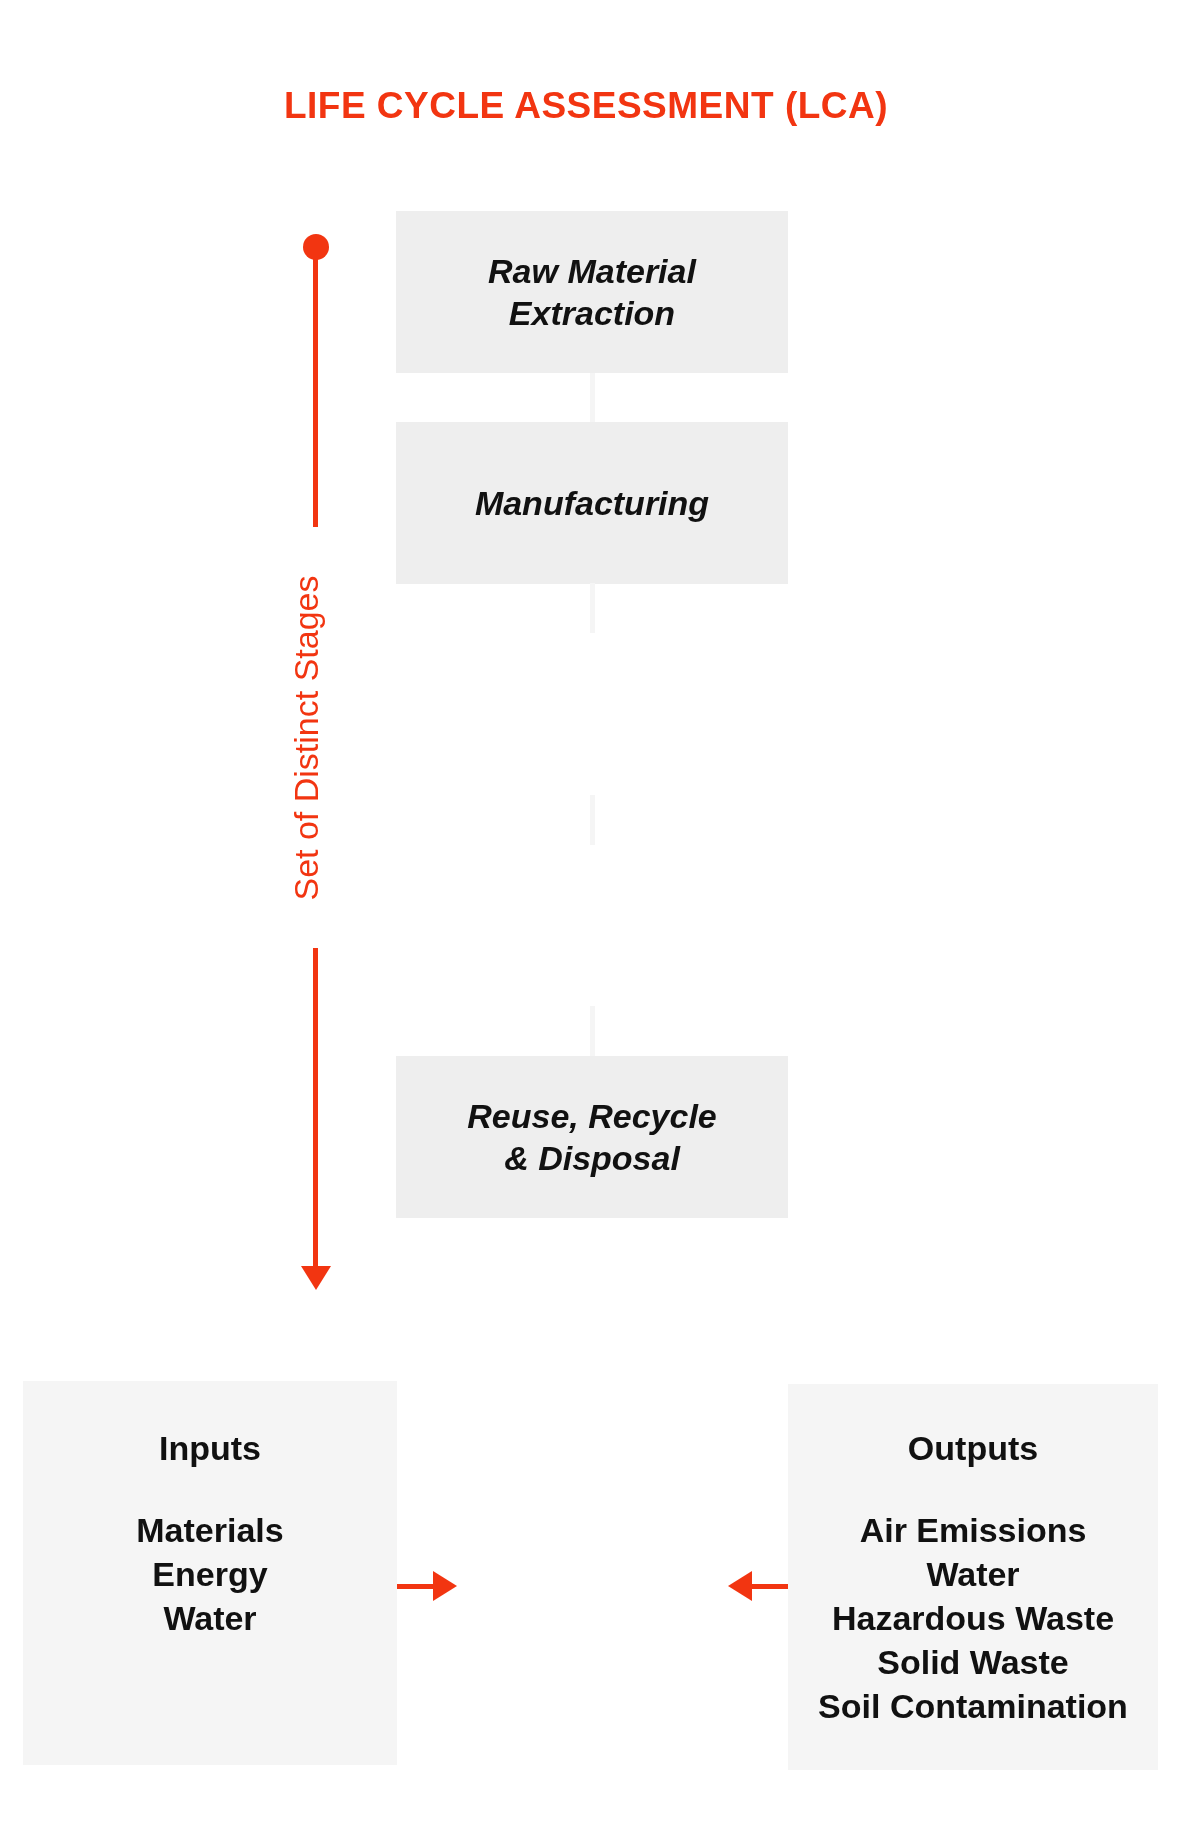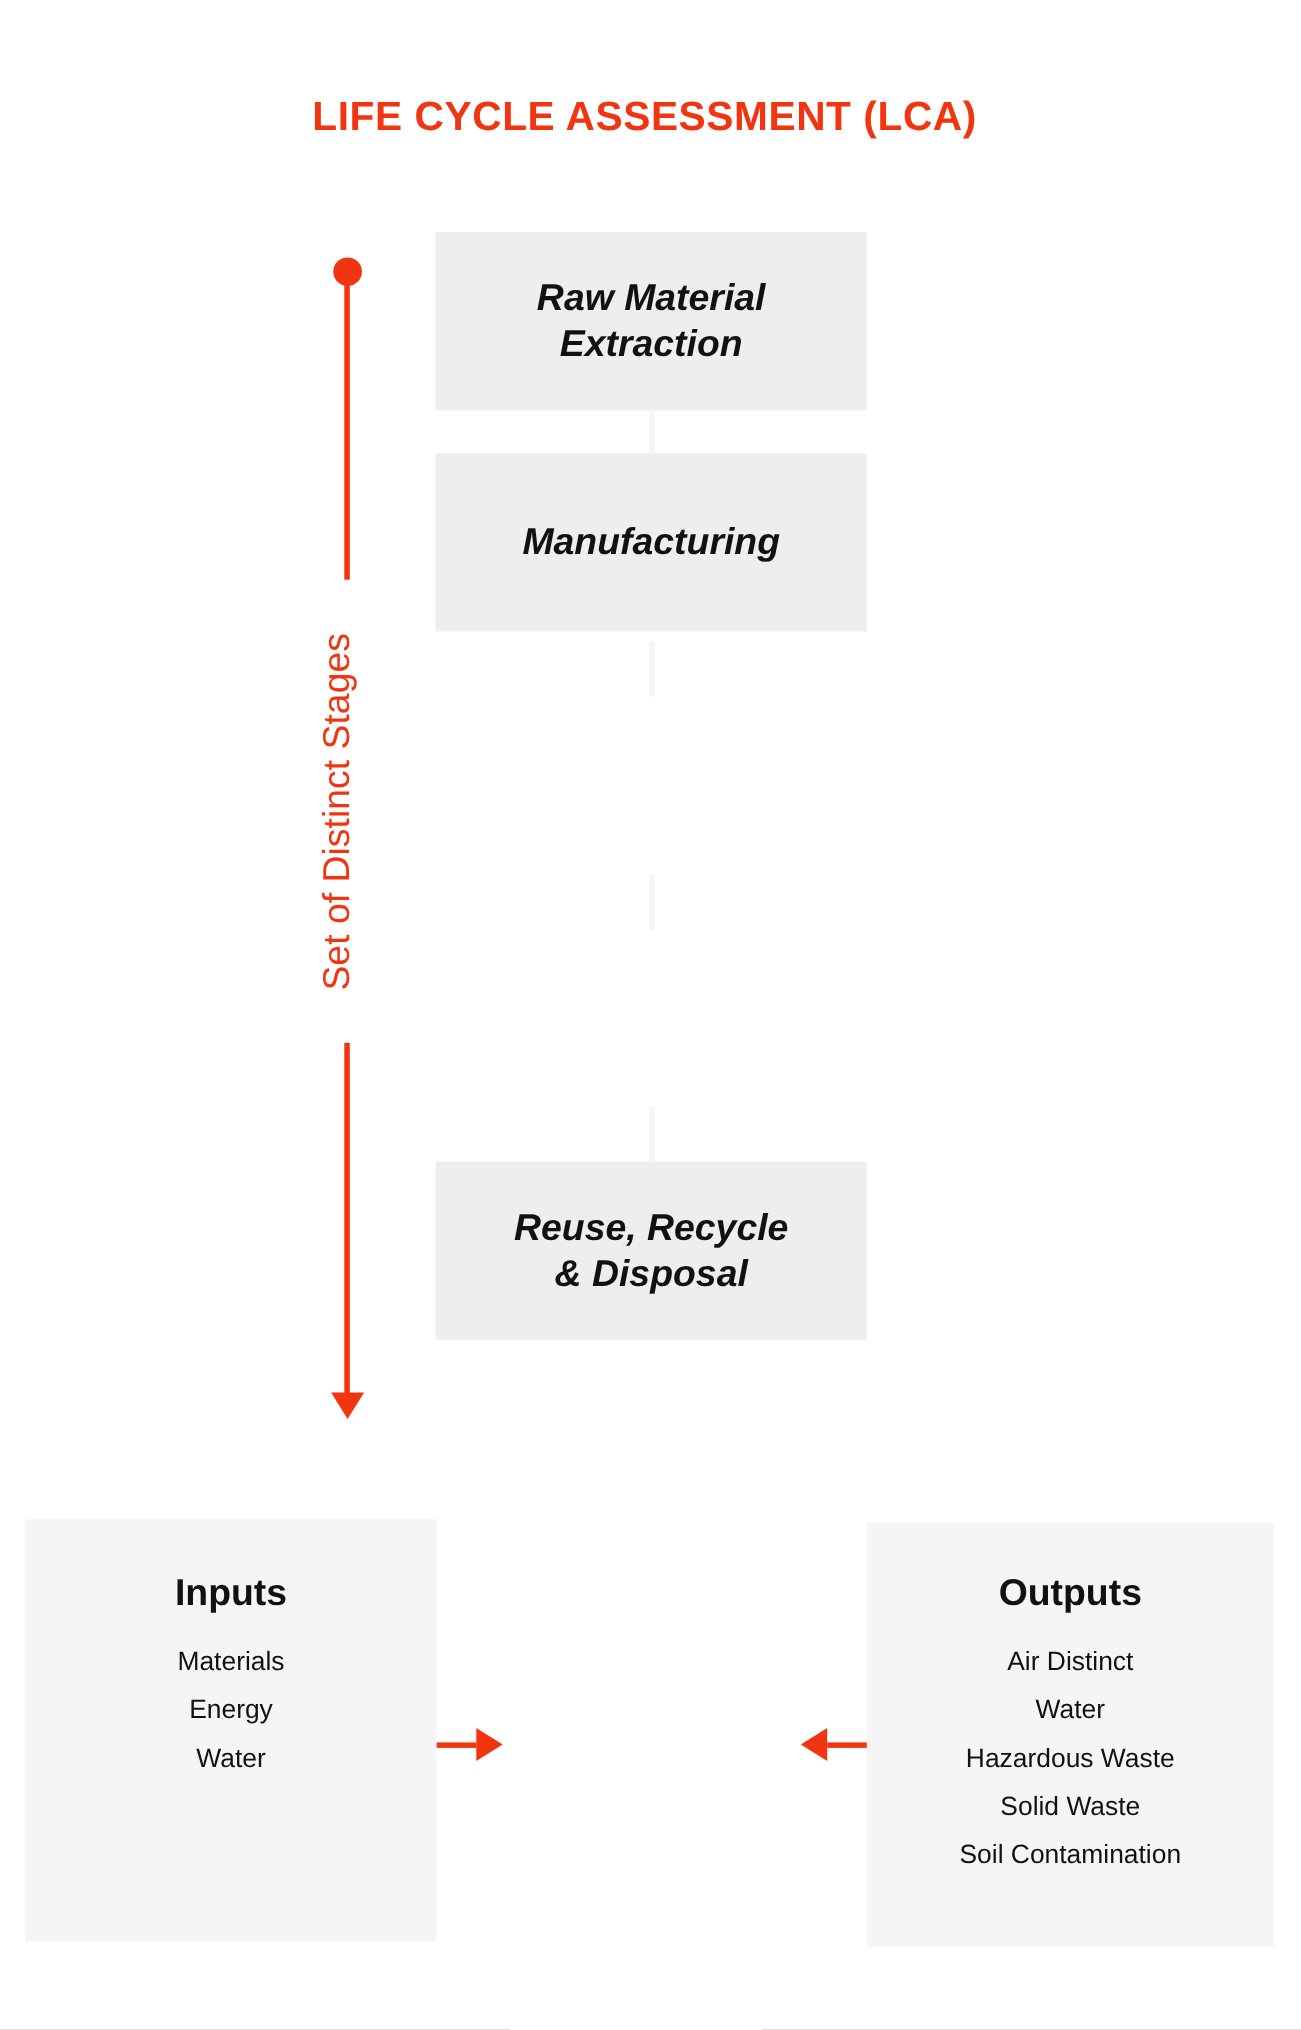--- a/index.html
+++ b/index.html
@@ -66,21 +66,21 @@
   }
 
   
   .io-box{
     position:absolute;background:var(--io-box-bg);
     text-align:center;color:var(--text);
   }
   .io-box.inputs{left:23px;top:1381px;width:374px;height:384px;padding-top:45px;box-sizing:border-box;}
   .io-box.outputs{left:788px;top:1384px;width:370px;height:386px;padding-top:42px;box-sizing:border-box;}
   .io-heading{font-size:34px;font-weight:700;line-height:44px;}
-  .io-list{margin-top:19px;font-size:24px;line-height:44px;}
+  .io-list{margin-top:38px;font-size:34px;line-height:44px;font-weight:bold;}
 
   
   .evaluate-label{
     position:absolute;left:440px;top:1547px;width:300px;
     text-align:center;
     font-size:34px;line-height:42px;color:var(--accent);
   }
   .arrow-shaft{position:absolute;top:1584px;width:36px;height:5px;background:var(--accent);}
   .arrow-shaft.from-inputs{left:397px;}
   .arrow-shaft.from-outputs{left:752px;}
@@ -98,40 +98,40 @@
 
   <div class="timeline-dot"></div>
   <div class="timeline-seg seg1"></div>
   <div class="timeline-label prelines">Set of Distinct Stages</div>
   <div class="timeline-seg seg2"></div>
   <div class="timeline-arrowhead"></div>
 
   <div class="stage-box prelines" style="top:211px">Raw Material
 Extraction</div>
   <div class="connector" style="top:373px"></div>
-  <div class="stage-box prelines" style="top:412px">Manufacturing</div>
+  <div class="stage-box prelines" style="top:422px">Manufacturing</div>
   <div class="connector" style="top:583px"></div>
   <div class="connector" style="top:795px"></div>
   <div class="connector" style="top:1006px"></div>
   <div class="stage-box prelines" style="top:1056px">Reuse, Recycle
 &amp; Disposal</div>
 
   <div class="io-box inputs">
     <div class="io-heading">Inputs</div>
     <div class="io-list">
       <div>Materials</div>
       <div>Energy</div>
       <div>Water</div>
     </div>
   </div>
 
   <div class="io-box outputs">
     <div class="io-heading">Outputs</div>
     <div class="io-list">
-      <div>Air Distinct</div>
+      <div>Air Emissions</div>
       <div>Water</div>
       <div>Hazardous Waste</div>
       <div>Solid Waste</div>
       <div>Soil Contamination</div>
     </div>
   </div>
 
   <div class="arrow-shaft from-inputs"></div>
   <div class="arrow-head point-right"></div>
   <div class="arrow-head point-left"></div>

